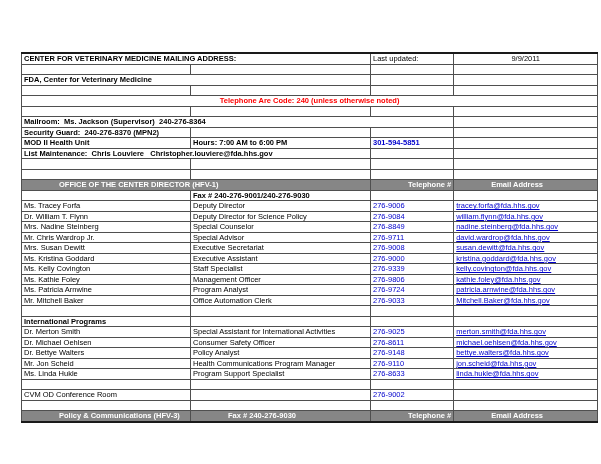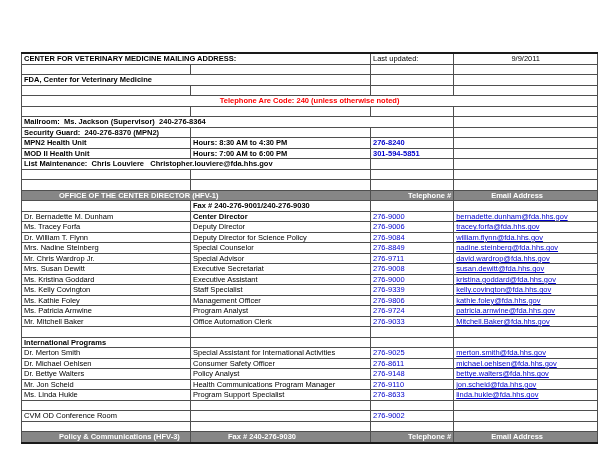--- a/index.html
+++ b/index.html
@@ -79,26 +79,20 @@
           <td colspan="3" class="b">Mailroom:  Ms. Jackson (Supervisor)  240-276-8364</td>
           <td></td>
         </tr>
         <tr style="height: 9.5px;">
           <td class="b">Security Guard:  240-276-8370 (MPN2)</td>
           <td></td>
           <td></td>
           <td></td>
         </tr>
         <tr style="height: 9.5px;">
-          <td class="b">MPN2 Health Unit</td>
-          <td class="b">Hours: 8:30 AM to 4:30 PM</td>
-          <td class="b phone">276-8240</td>
-          <td></td>
-        </tr>
-        <tr style="height: 9.5px;">
           <td class="b">MOD II Health Unit</td>
           <td class="b">Hours: 7:00 AM to 6:00 PM</td>
           <td class="b phone">301-594-5851</td>
           <td></td>
         </tr>
         <tr style="height: 9.5px;">
           <td colspan="2" class="b">List Maintenance:  Chris Louviere   Christopher.louviere@fda.hhs.gov</td>
           <td></td>
           <td></td>
         </tr>
@@ -117,26 +111,20 @@
         <tr class="dark" style="height: 9.5px;">
           <td colspan="2">OFFICE OF THE CENTER DIRECTOR (HFV-1)</td>
           <td>Telephone #</td>
           <td>Email Address</td>
         </tr>
         <tr style="height: 9.5px;">
           <td></td>
           <td class="b">Fax # 240-276-9001/240-276-9030</td>
           <td></td>
           <td></td>
-        </tr>
-        <tr style="height: 9.5px;">
-          <td>Dr. Bernadette M. Dunham</td>
-          <td class="b">Center Director</td>
-          <td class="phone">276-9000</td>
-          <td class="email">bernadette.dunham@fda.hhs.gov</td>
         </tr>
         <tr style="height: 9.5px;">
           <td>Ms. Tracey Forfa</td>
           <td>Deputy Director</td>
           <td class="phone">276-9006</td>
           <td class="email">tracey.forfa@fda.hhs.gov</td>
         </tr>
         <tr style="height: 9.5px;">
           <td>Dr. William T. Flynn</td>
           <td>Deputy Director for Science Policy</td>

